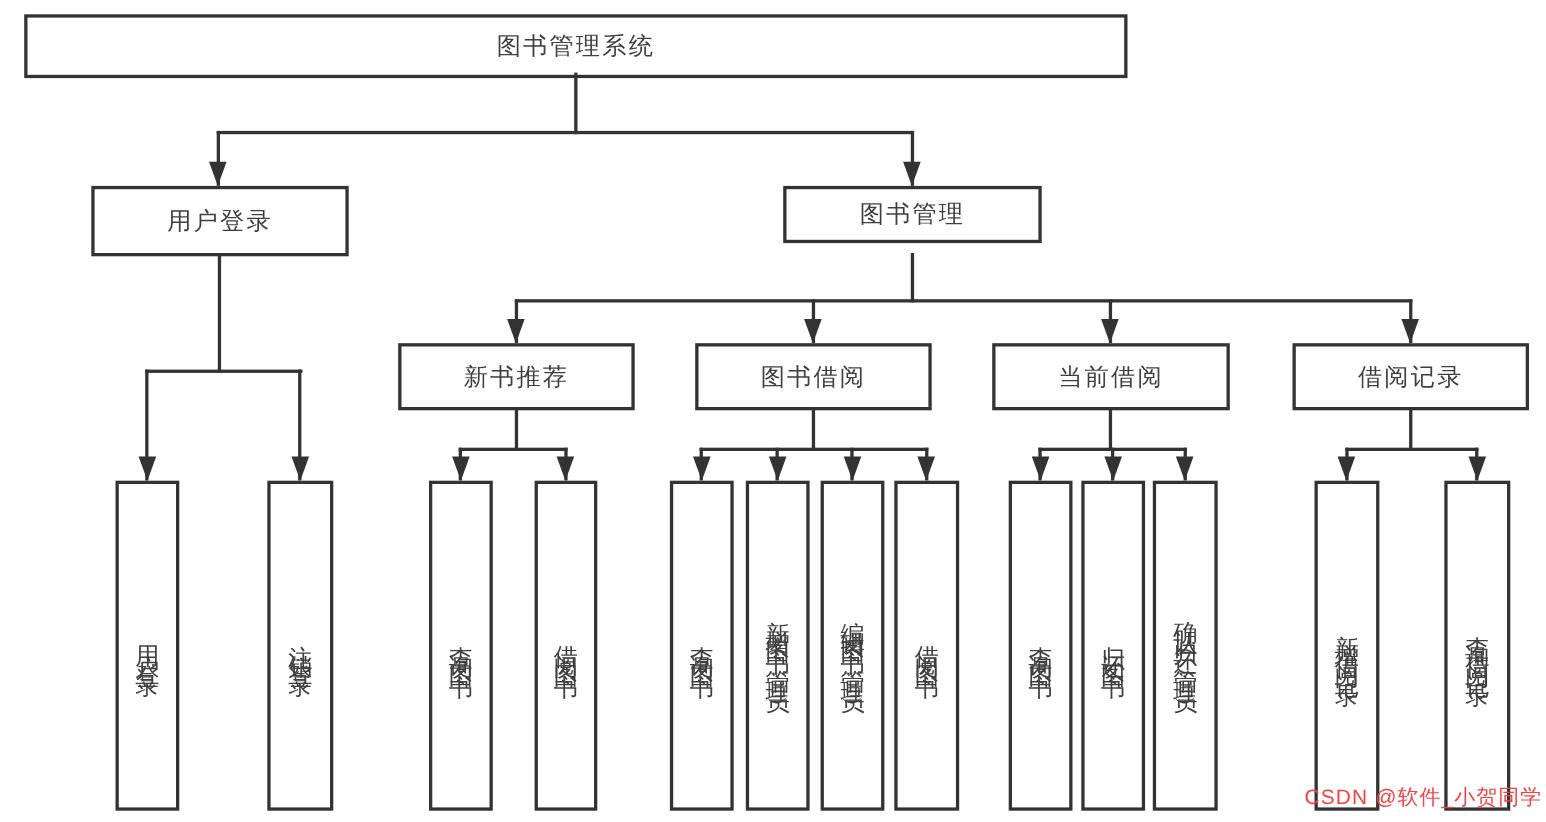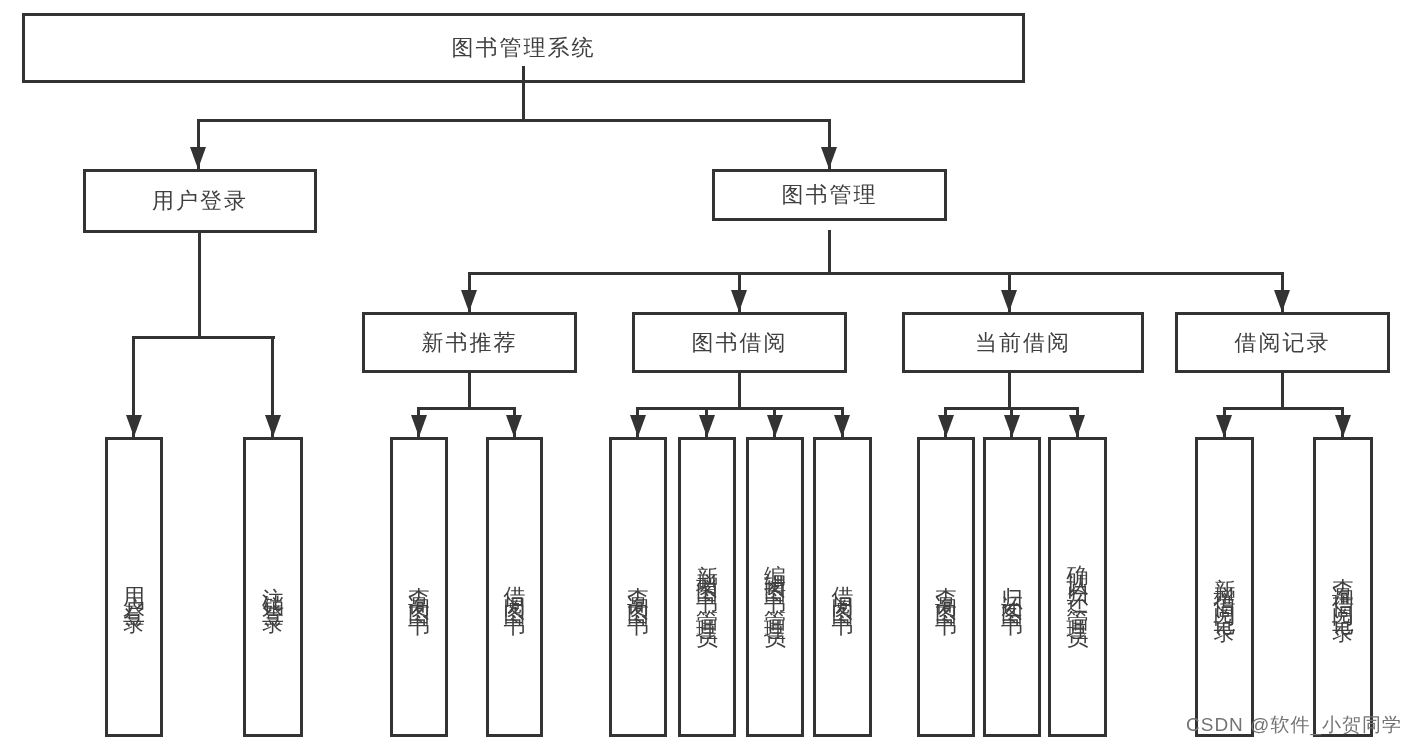--- a/index.html
+++ b/index.html
@@ -17,30 +17,30 @@
     font-size:22px;letter-spacing:9px;line-height:1;
   }
   .vline{position:absolute;width:3px;background:#333333;}
   .hline{position:absolute;height:3px;background:#333333;}
   .arrow{
     position:absolute;width:0;height:0;
     border-left:8px solid transparent;border-right:8px solid transparent;
     border-top:22px solid #333333;
   }
   .watermark{
-    position:absolute;left:1186px;top:712px;font-size:19px;color:#737373;
+    position:absolute;left:1186px;top:712px;font-size:19px;color:#ef4444;
     letter-spacing:1px;white-space:nowrap;z-index:5;
   }
 </style>
 </head>
 <body>
 
 <div class="stage">
 
-  <div class="box h" style="left:22px;top:13px;width:1003px;height:70px">
+  <div class="box h" style="left:22px;top:13px;width:1003px;height:58px">
     <span>图书管理系统</span>
   </div>
 
   <div class="vline" style="left:522px;top:66px;height:56px"></div>
   <div class="hline" style="left:197px;top:119px;width:634px"></div>
   <div class="vline" style="left:197px;top:119px;height:50px"></div>
   <div class="vline" style="left:828px;top:119px;height:50px"></div>
   <div class="arrow" style="left:190px;top:147px"></div>
   <div class="arrow" style="left:821px;top:147px"></div>
 
@@ -68,21 +68,21 @@
   <div class="arrow" style="left:731px;top:290px"></div>
   <div class="arrow" style="left:1001px;top:290px"></div>
   <div class="arrow" style="left:1274px;top:290px"></div>
 
   <div class="box h" style="left:362px;top:312px;width:215px;height:61px">
     <span>新书推荐</span>
   </div>
   <div class="box h" style="left:632px;top:312px;width:215px;height:61px">
     <span>图书借阅</span>
   </div>
-  <div class="box h" style="left:902px;top:312px;width:242px;height:61px">
+  <div class="box h" style="left:902px;top:312px;width:216px;height:61px">
     <span>当前借阅</span>
   </div>
   <div class="box h" style="left:1175px;top:312px;width:215px;height:61px">
     <span>借阅记录</span>
   </div>
 
   <div class="vline" style="left:468px;top:370px;height:40px"></div>
   <div class="hline" style="left:417px;top:407px;width:99px"></div>
   <div class="vline" style="left:417px;top:407px;height:30px"></div>
   <div class="vline" style="left:513px;top:407px;height:30px"></div>

